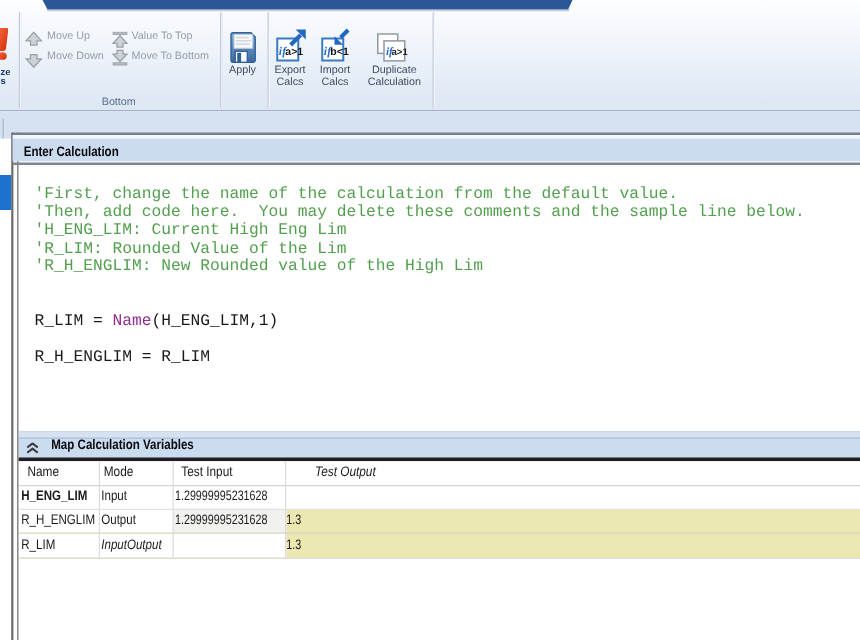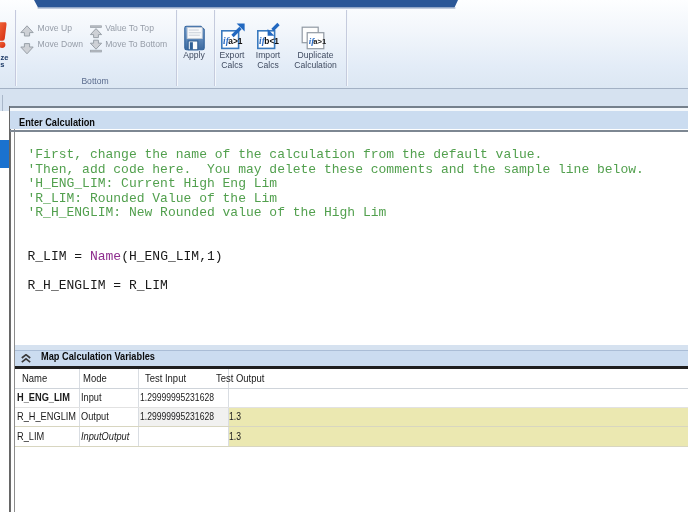--- a/index.html
+++ b/index.html
@@ -146,21 +146,21 @@
 <div class="abs" style="left:137.5px;top:369px;width:1px;height:77px;background:#d9dde2;"></div>
 <div class="abs" style="left:227.5px;top:369px;width:1px;height:77px;background:#d9dde2;"></div>
 <div class="abs" style="left:15px;top:387.5px;width:673px;height:1px;background:#cfd4da;"></div>
 <div class="abs" style="left:15px;top:406.8px;width:673px;height:1px;background:#e2e2e2;"></div>
 <div class="abs" style="left:15px;top:426.2px;width:673px;height:1px;background:#d8d6c0;"></div>
 <div class="abs" style="left:15px;top:445.5px;width:673px;height:1px;background:#d8d6c0;"></div>
 
 <div class="abs t" style="left:21.5px;top:372.2px;"><span style="transform:scaleX(0.86);">Name</span></div>
 <div class="abs t" style="left:83.2px;top:372.2px;"><span style="transform:scaleX(0.86);">Mode</span></div>
 <div class="abs t" style="left:145px;top:372.2px;"><span style="transform:scaleX(0.86);">Test Input</span></div>
-<div class="abs t" style="left:216px;top:372.2px;"><span style="transform:scaleX(0.86);">Test Output</span></div>
+<div class="abs t" style="left:252px;top:372.2px;font-style:italic;"><span style="transform:scaleX(0.86);">Test Output</span></div>
 
 <div class="abs t" style="left:16.5px;top:390.7px;font-weight:bold;"><span>H_ENG_LIM</span></div>
 <div class="abs t" style="left:81px;top:390.7px;text-align:center;"><span>Input</span></div>
 <div class="abs t" style="left:140px;top:390.7px;"><span style="transform:scaleX(0.78);">1.29999995231628</span></div>
 <div class="abs t" style="left:16.5px;top:410.1px;"><span>R_H_ENGLIM</span></div>
 <div class="abs t" style="left:81px;top:410.1px;"><span>Output</span></div>
 <div class="abs t" style="left:140px;top:410.1px;"><span style="transform:scaleX(0.78);">1.29999995231628</span></div>
 <div class="abs t" style="left:229px;top:410.1px;"><span style="transform:scaleX(0.78);">1.3</span></div>
 <div class="abs t" style="left:16.5px;top:429.8px;"><span>R_LIM</span></div>
 <div class="abs t" style="left:81px;top:429.8px;font-style:italic;"><span>InputOutput</span></div>

